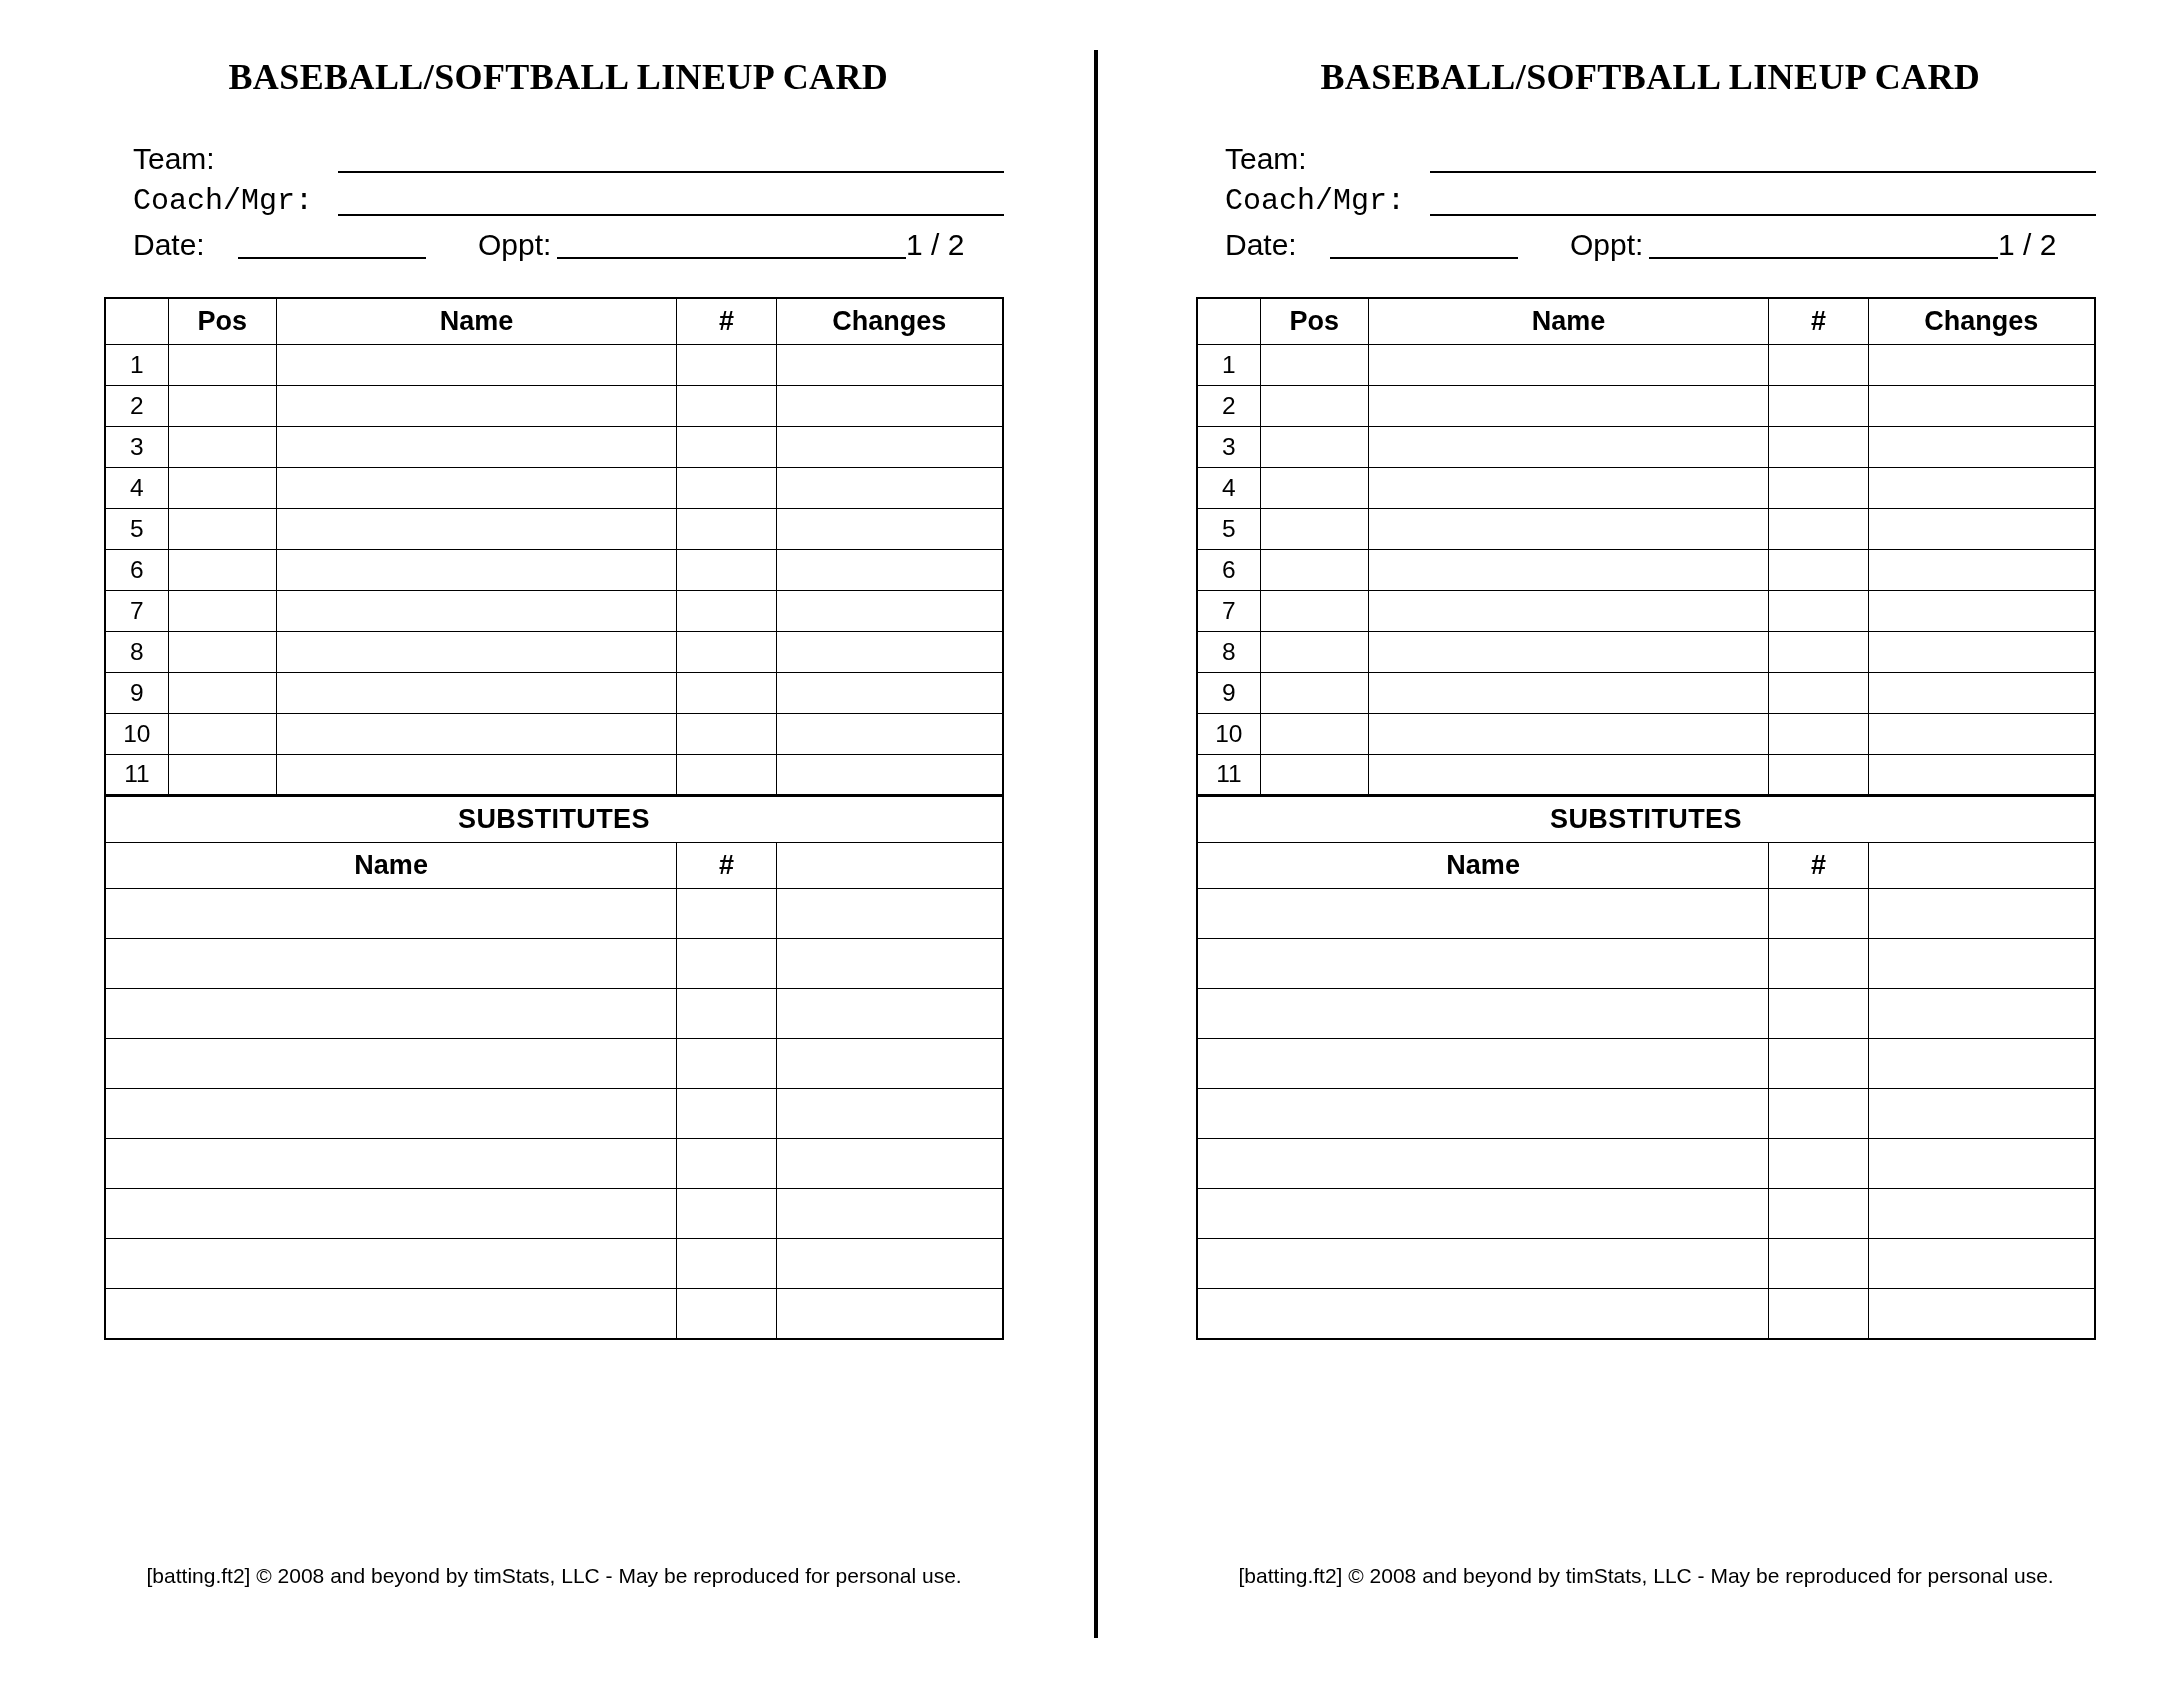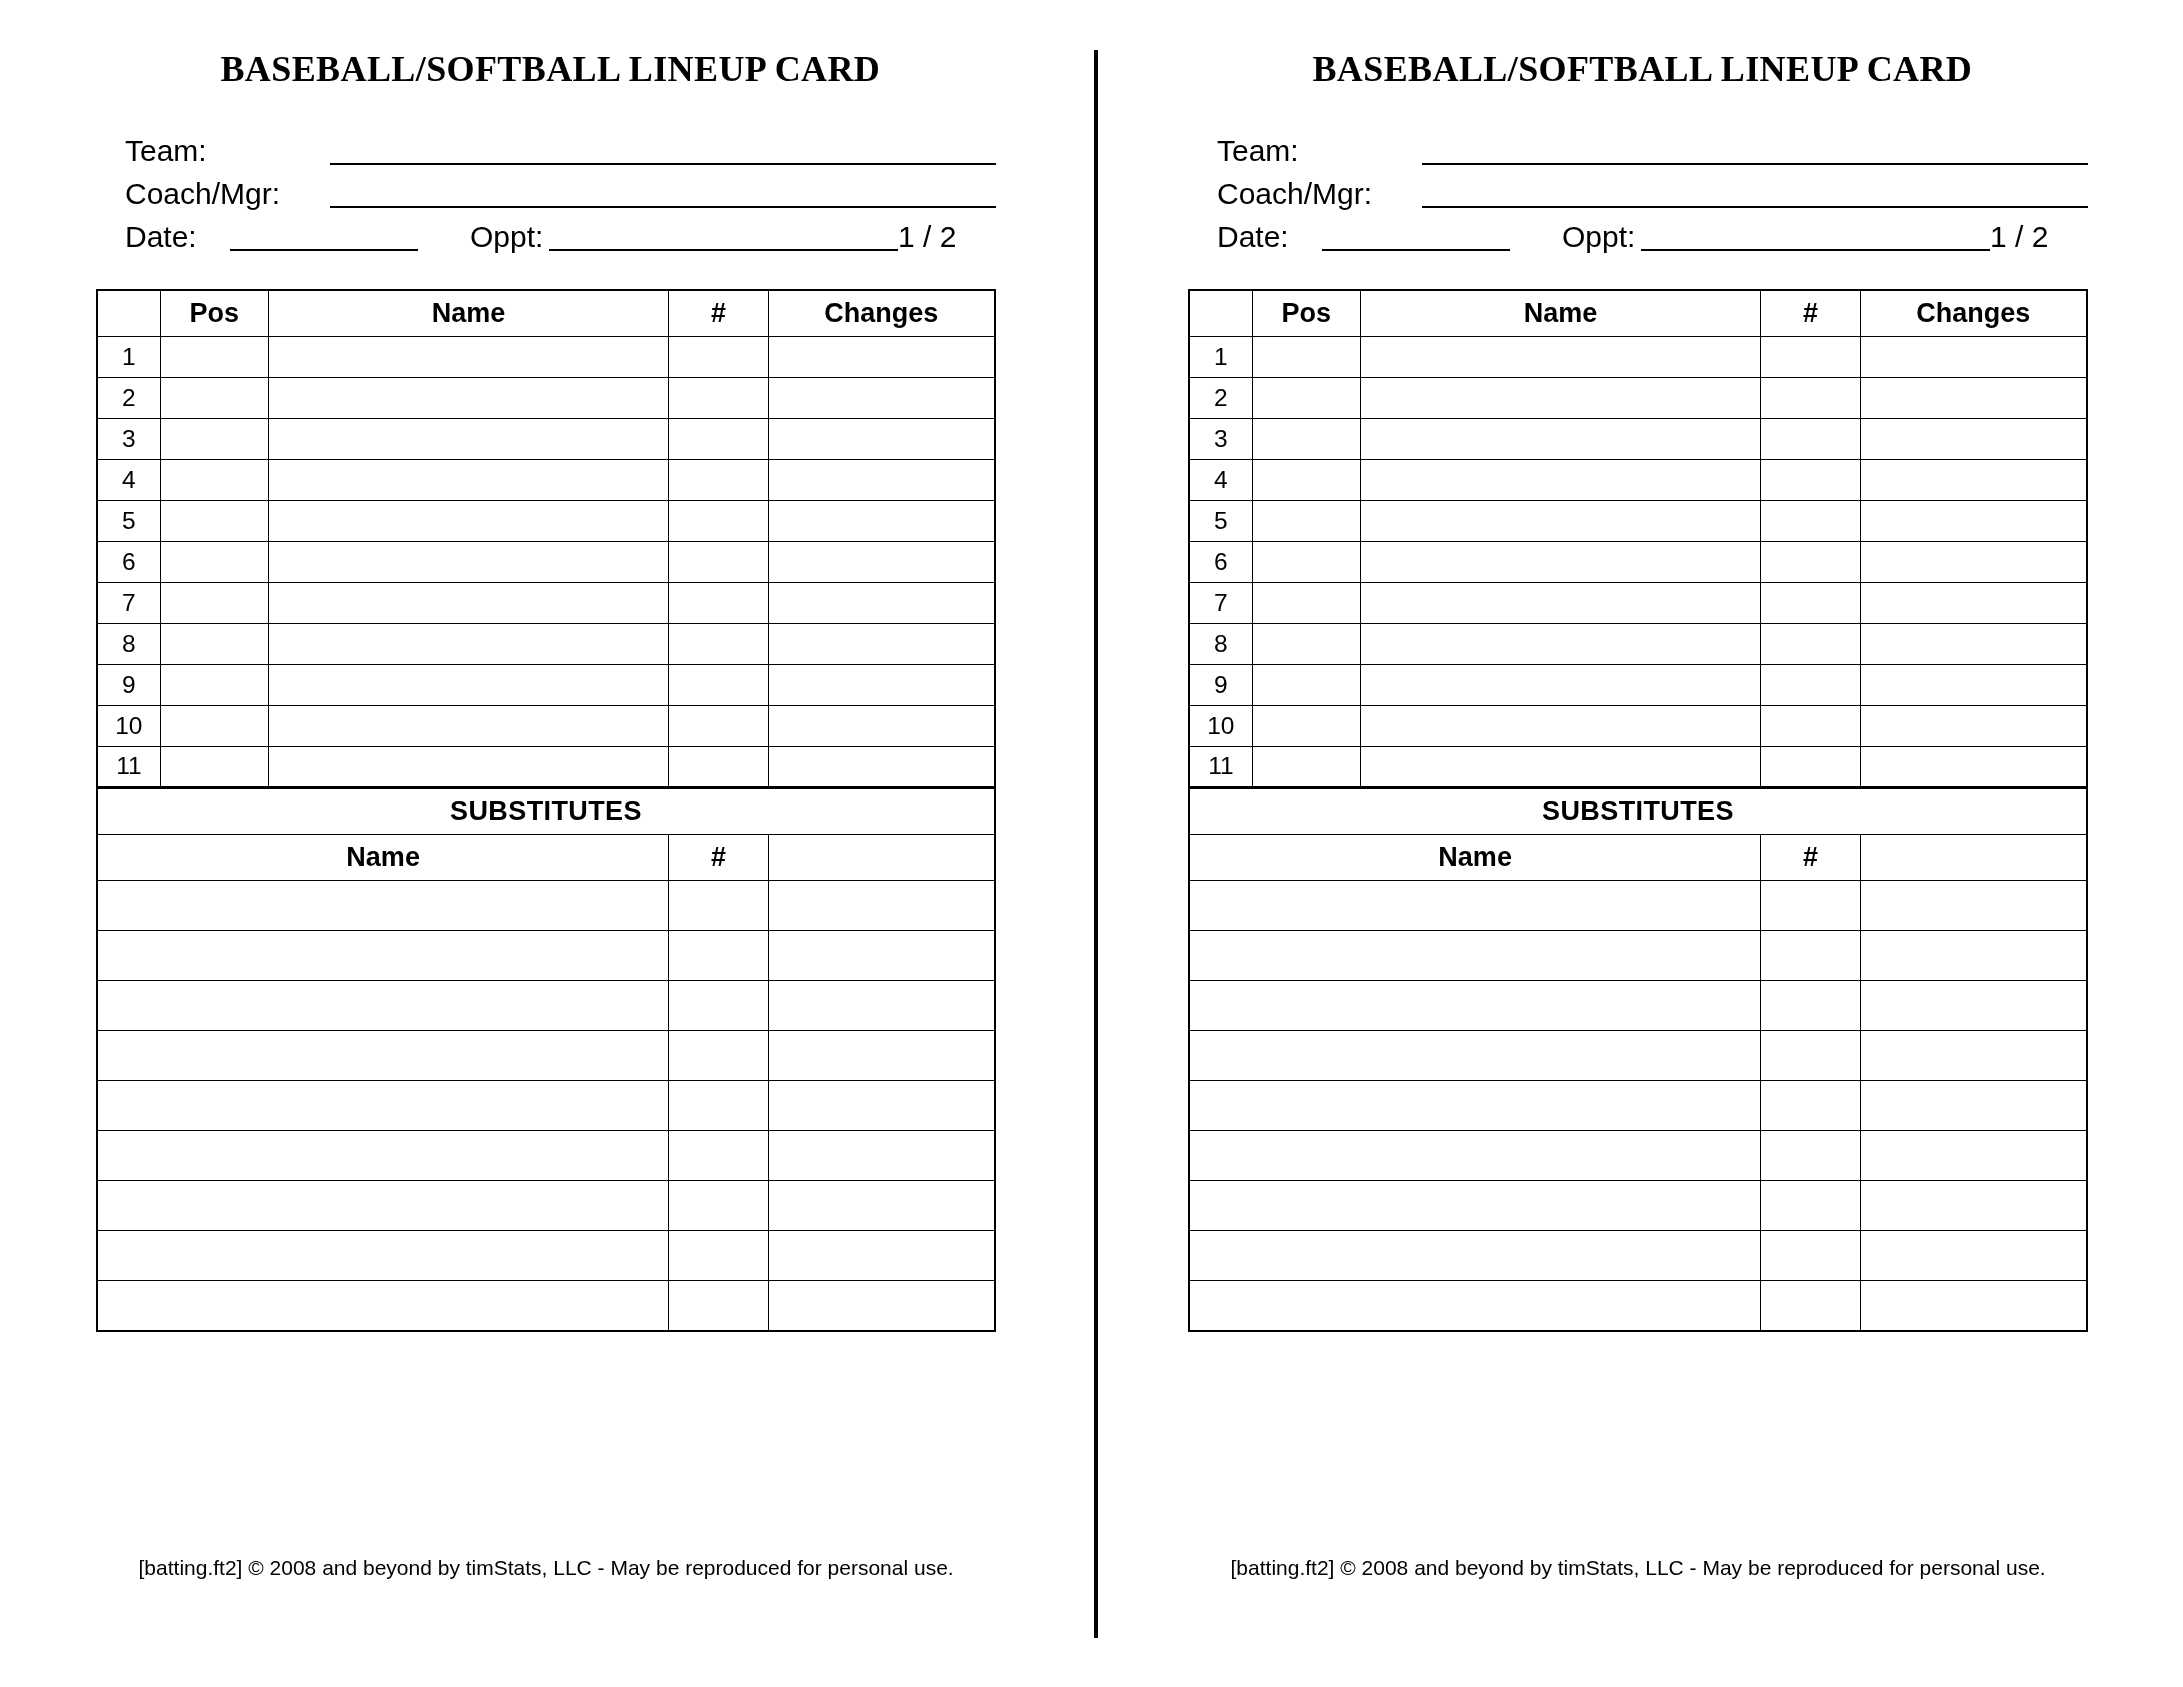--- a/index.html
+++ b/index.html
@@ -31,21 +31,21 @@
     top: 50px;
     width: 3.5px;
     height: 1588px;
     background: #000000;
   }
 
   .card {
     width: 1092px;
     height: 1222px;
     position: relative;
-    padding: 0;
+    padding: 8px;
   }
 
   .card-inner {
     position: relative;
     width: 1092px;
     height: 1687px;
   }
 
   .title {
     text-align: center;
@@ -73,21 +73,21 @@
   .form-label {
     font-size: 30px;
     line-height: 31px;
     white-space: nowrap;
     flex: 0 0 auto;
     padding-bottom: 1.7px;
     margin-left: 29px;
   }
 
   .lbl-team   { width: 205px; }
-  .lbl-coach  { width: 205px; }
+  .lbl-coach  { width: 205px; font-family: Liberation Mono, monospace; }
   .lbl-date   { width: 105px; }
   .lbl-oppt   { width: 79px;  margin-left: 52px; }
 
   .rule {
     flex: 1 1 auto;
     border-bottom: 2.6px solid #000000;
     height: 0;
     margin-bottom: 3.5px;
   }
   .rule-short-date {

